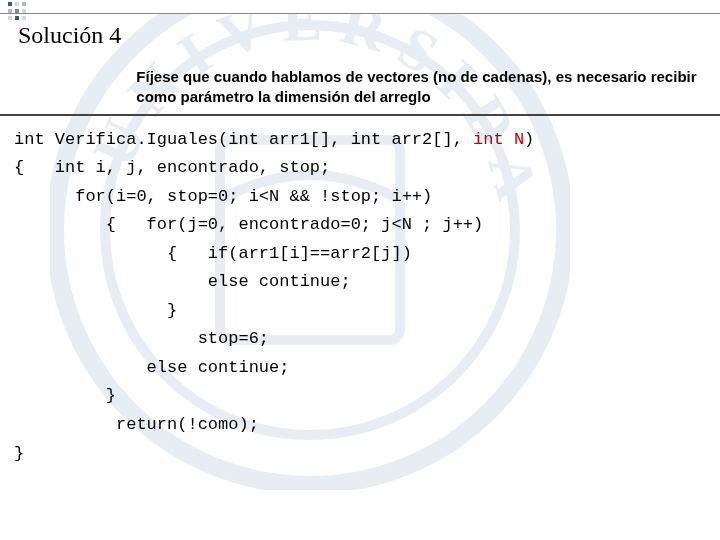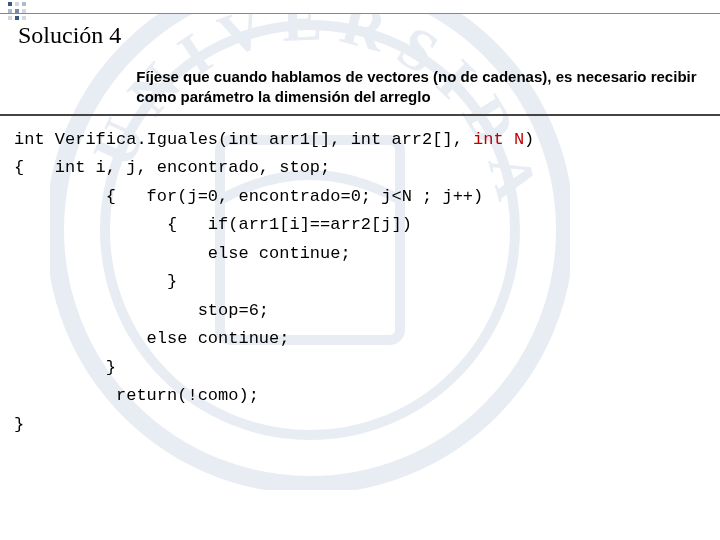--- a/index.html
+++ b/index.html
@@ -61,20 +61,21 @@
 </div>
 
 <div class="header">
   <div class="title">Solución 4</div>
   <div class="note">Fíjese que cuando hablamos de vectores (no de cadenas), es necesario recibir como parámetro la dimensión del arreglo</div>
 </div>
 
 <div class="codearea">
   <div><span>int Verifica.Iguales(int arr1[], int arr2[], </span><span class="red">int N</span><span>)</span></div>
   <div>{   int i, j, encontrado, stop;</div>
+  <div>      for(i=0, stop=0; i&lt;N &amp;&amp; !stop; i++)</div>
   <div>         {   for(j=0, encontrado=0; j&lt;N ; j++)</div>
   <div>               {   if(arr1[i]==arr2[j])</div>
   <div>                   else continue;</div>
   <div>               }</div>
   <div>                  stop=6;</div>
   <div>             else continue;</div>
   <div>         }</div>
   <div>          return(!como);</div>
   <div>}</div>
 </div>

